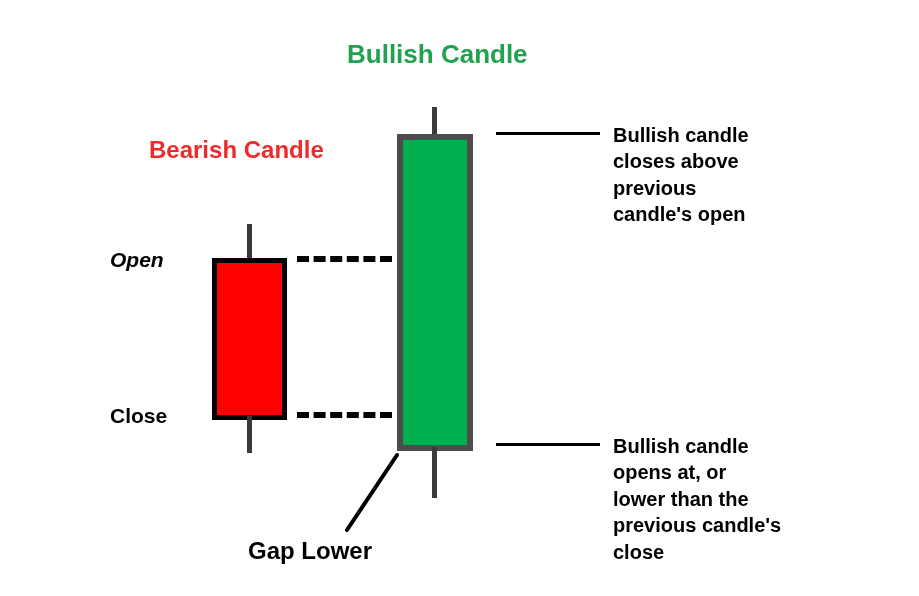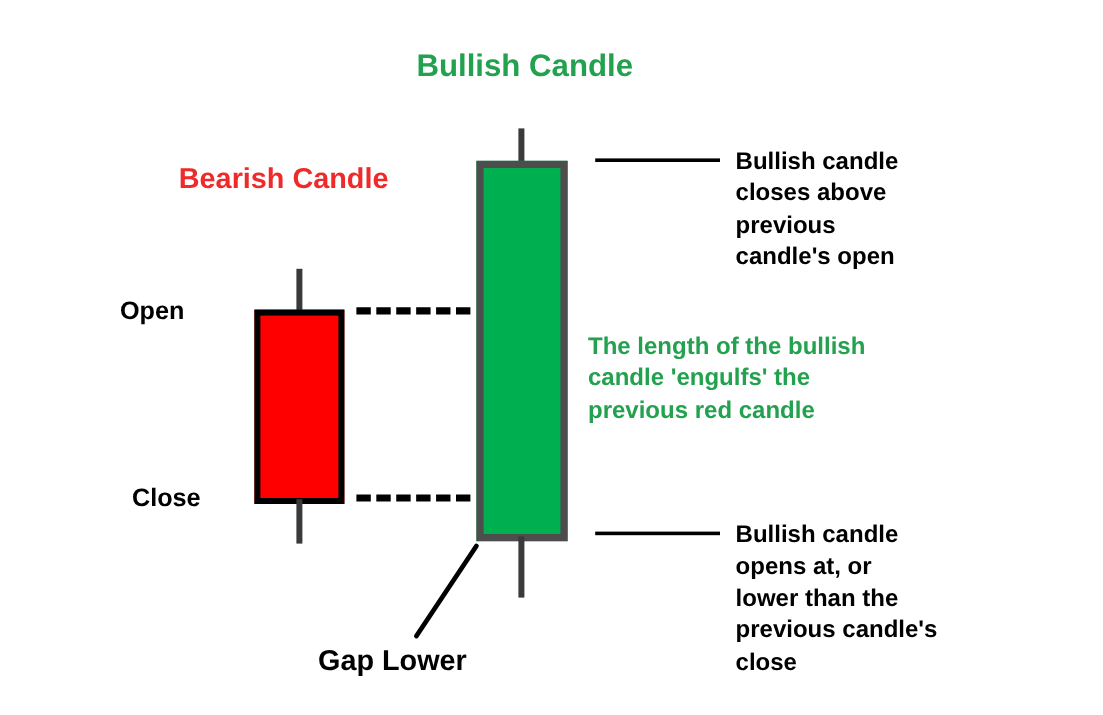--- a/index.html
+++ b/index.html
@@ -39,24 +39,24 @@
   }
 
   
   .axis-label {
     font-weight: bold;
     font-size: 21px;
     color: #000000;
     white-space: nowrap;
     line-height: 1.1;
   }
-  #label-open  { left: 100px; top: 228px; }
+  #label-open  { left: 110px; top: 228px; font-style: italic; }
   #label-close { left: 110px; top: 384px; }
   #label-gap-lower {
-    left: 265px;
+    left: 248px;
     top: 517px;
     font-size: 24px;
     font-weight: bold;
     color: #000000;
     white-space: nowrap;
   }
 
   
   .annot {
     font-weight: bold;
@@ -173,23 +173,20 @@
 
   <svg class="abs" id="gap-leader-svg" viewBox="0 0 75 95" xmlns="http://www.w3.org/2000/svg">
     <line x1="12" y1="85" x2="62" y2="10" stroke="#000000" stroke-width="4" stroke-linecap="round"></line>
   </svg>
 
   <div class="abs annot annot-black" id="annot-top-right">Bullish candle
 closes above
 previous
 candle's open</div>
 
-  <div class="abs annot annot-green" id="annot-middle">The length of the bullish
-candle 'engulfs' the
-previous red candle</div>
 
   <div class="abs annot annot-black" id="annot-bottom-right">Bullish candle
 opens at, or
 lower than the
 previous candle's
 close</div>
 
 </div>
 
 </body></html>

